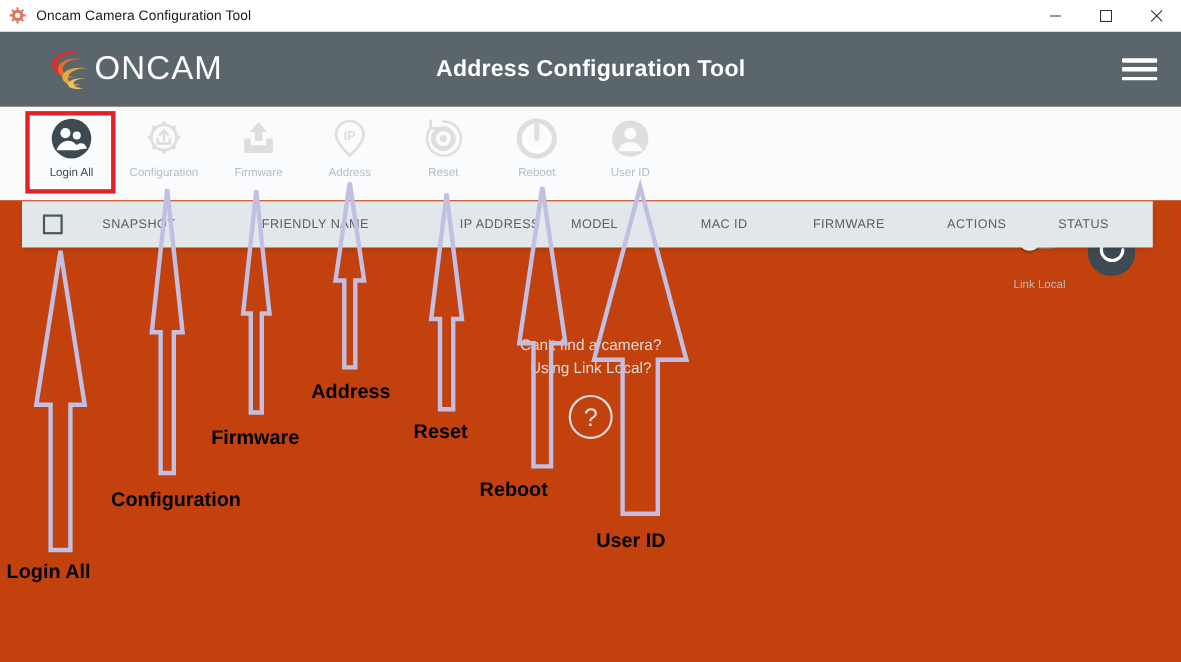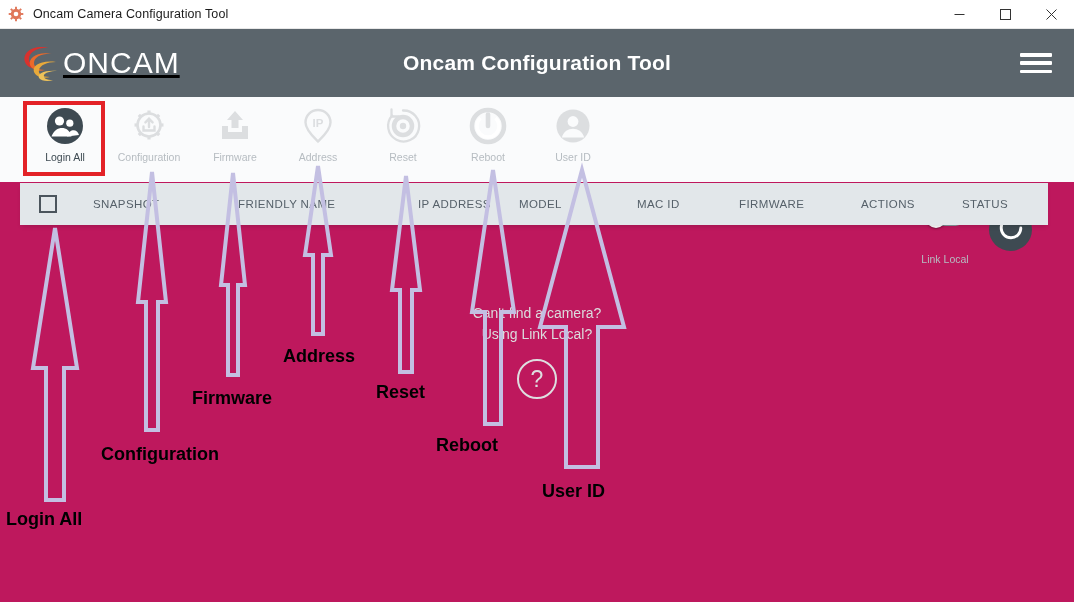--- a/index.html
+++ b/index.html
@@ -2,21 +2,21 @@
 <html><head>
 <meta charset="utf-8">
 <style>
   * { box-sizing: border-box; margin: 0; padding: 0; }
   html, body {
     width: 1074px; height: 602px;
     font-family: "Liberation Sans", sans-serif;
     background: #ffffff;
     overflow: hidden;
   }
-  #app { position: relative; width: 1074px; height: 602px; background:#be185d; }
+  #app { position: relative; width: 1074px; height: 602px; background:#c2410c; }
 
   
   .titlebar {
     position: absolute; left:0; top:0; width:1074px; height:29px;
     background:#ffffff; border-bottom:1px solid #e8e8e8;
     display:flex; align-items:center;
   }
   .titlebar-icon { width:16px; height:16px; margin-left:8px; position:relative; flex:0 0 auto; }
   .titlebar-title {
     margin-left:9px; font-size:12.5px; color:#1b1b1b;
@@ -27,21 +27,21 @@
     width:46px; height:29px; display:flex; align-items:center; justify-content:center;
     background:transparent;
   }
   .win-btn svg { display:block; }
 
   
   .header {
     position:absolute; left:0; top:29px; width:1074px; height:68px;
     background:#5b656c; display:flex; align-items:center;
   }
-  .logo-wrap { position:absolute; left:20px; top:11px; width:200px; height:46px; display:flex; align-items:center;text-decoration:underline; }
+  .logo-wrap { position:absolute; left:43px; top:11px; width:200px; height:46px; display:flex; align-items:center; }
   .logo-swirl { position:relative; width:46px; height:44px; flex:0 0 auto; }
   .logo-text {
     font-size:30px; color:#ffffff; letter-spacing:1px; font-weight:400;
     font-family:"Liberation Sans", sans-serif; margin-left:-3px; line-height:1;
   }
   .header-title {
     position:absolute; left:0; right:0; text-align:center;
     font-size:21px; color:#ffffff; font-weight:600; letter-spacing:0.2px;
     font-family:"Liberation Sans", sans-serif;
   }
@@ -184,21 +184,21 @@
       <span class="logo-swirl">
         <svg width="46" height="44" viewBox="0 0 46 44">
           <path d="M30 7 C12 3 2 12 5 21 C7 27 15 29 21 26 C14 27 9 23 9 18 C9 11 18 6 30 7 Z" fill="#d8322e"></path>
           <path d="M33 13 C17 10 8 17 10 24 C12 29 19 31 25 29 C18 29 14 26 14 22 C14 16 22 12 33 13 Z" fill="#ea6a2a"></path>
           <path d="M36 21 C20 19 12 25 14 31 C16 36 24 38 30 36 C22 36 18 33 19 29 C20 24 27 21 36 21 Z" fill="#e8a93a"></path>
           <path d="M37 30 C24 29 17 33 19 37 C21 40 28 41 33 39 C26 39 23 37 24 34 C25 32 30 30 37 30 Z" fill="#edc25a"></path>
         </svg>
       </span>
       <span class="logo-text">ONCAM</span>
     </div>
-    <div class="header-title">Oncam Configuration Tool</div>
+    <div class="header-title">Address Configuration Tool</div>
     <div class="hamburger">
       <span></span>
         <span></span>
         <span></span>
     </div>
   </div>
 
   <div class="toolbar">
 
     <div class="tool active" style="left:23px">

